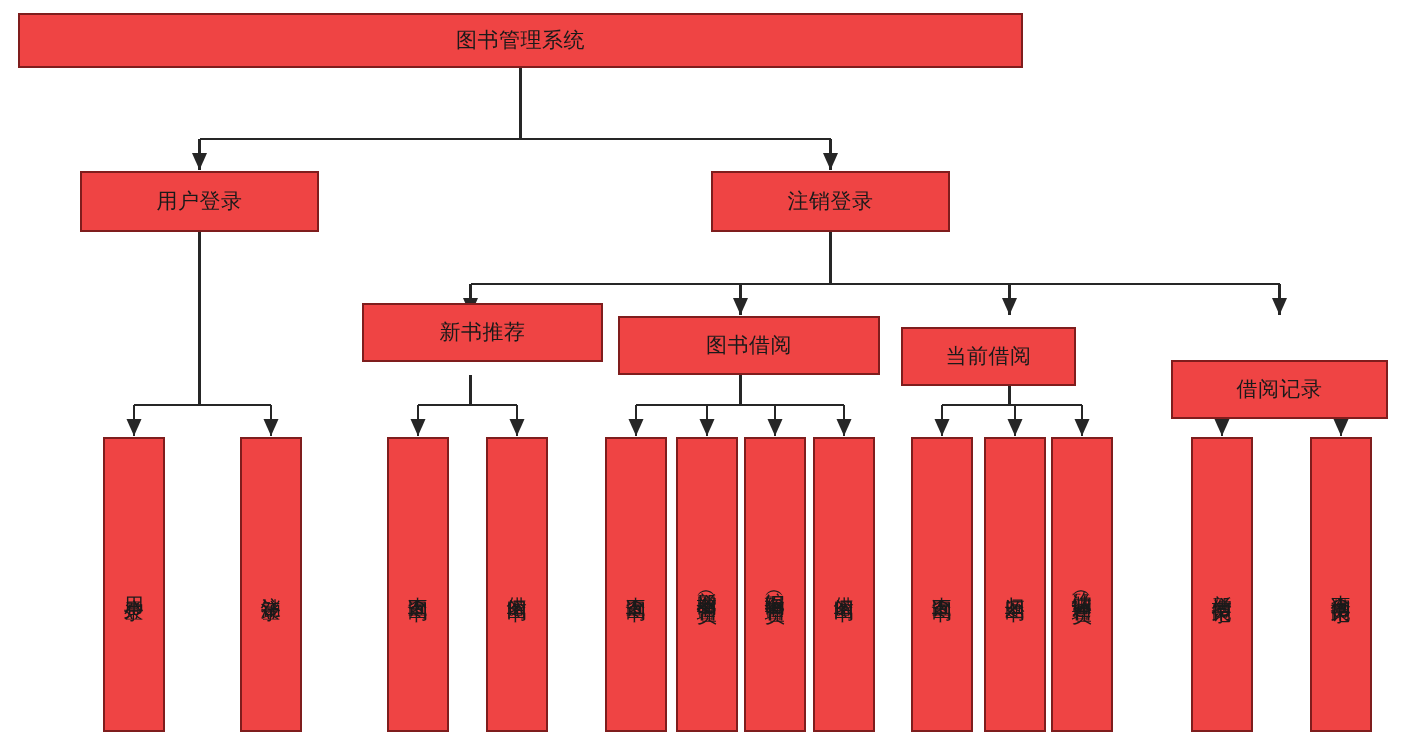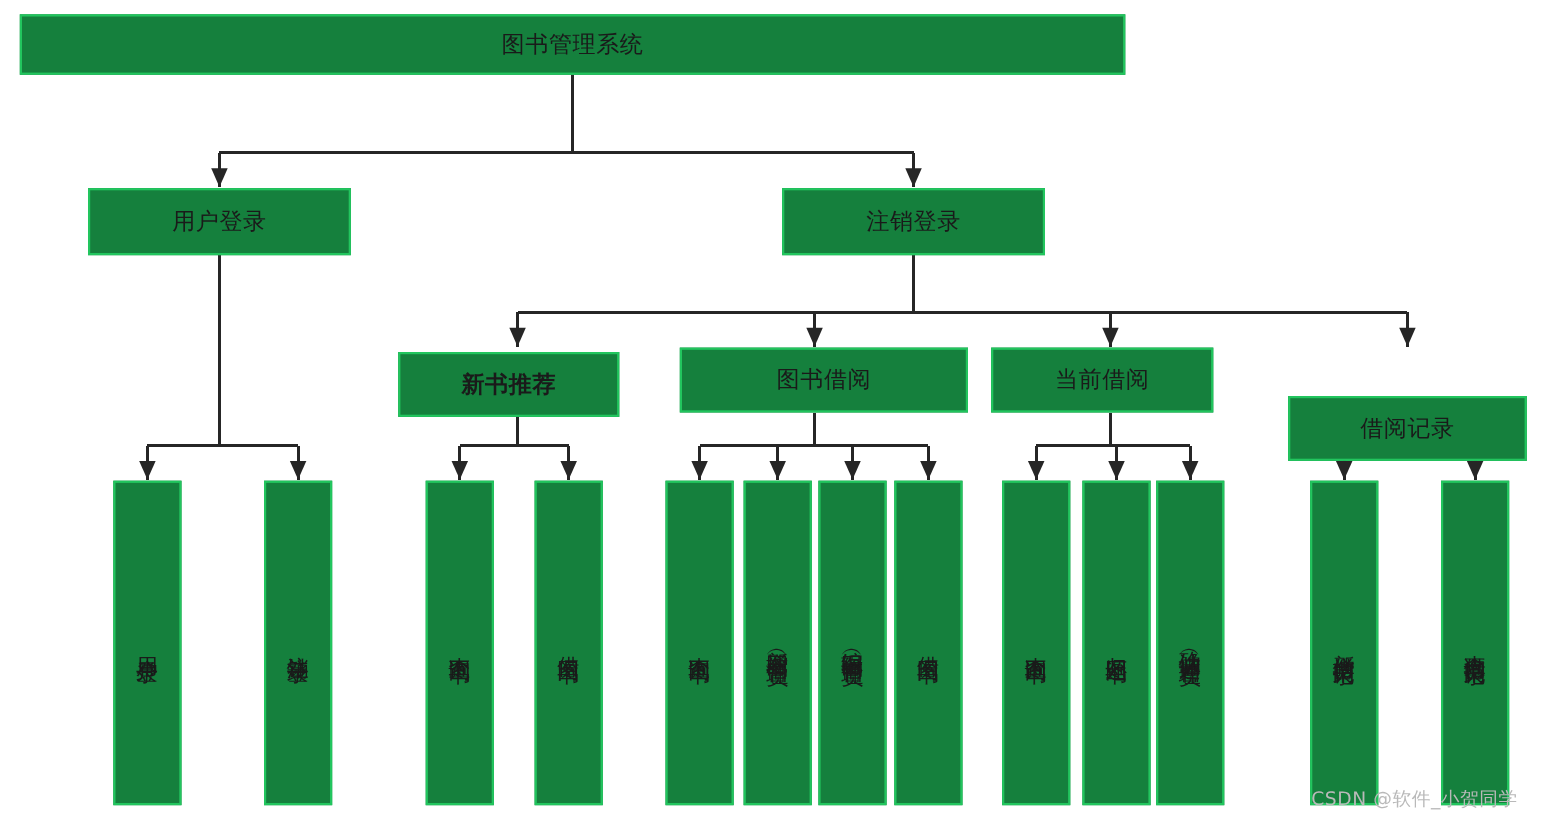--- a/index.html
+++ b/index.html
@@ -21,22 +21,22 @@
     position: absolute;
     left: 0;
     top: 0;
     width: 1405px;
     height: 747px;
     pointer-events: none;
   }
   .node {
     position: absolute;
     box-sizing: border-box;
-    border: 2px solid #22c55e;
-    background: #15803d;
+    border: 2px solid #7f1d1d;
+    background: #ef4444;
     display: flex;
     align-items: center;
     justify-content: center;
     color: #1a1a1a;
   }
   .node .label {
     display: block;
     text-align: center;
     letter-spacing: 0.5px;
   }
@@ -127,27 +127,27 @@
   <div id="nodes-layer">
       <div class="node horiz" style="left: 18px; top: 13px; width: 1005px; height: 55px;">
         <span class="label">图书管理系统</span>
       </div>
       <div class="node horiz" style="left: 80px; top: 171px; width: 239px; height: 61px;">
         <span class="label">用户登录</span>
       </div>
       <div class="node horiz" style="left: 711px; top: 171px; width: 239px; height: 61px;">
         <span class="label">注销登录</span>
       </div>
-      <div class="node horiz" style="left: 362px; top: 320px; width: 201px; height: 59px; font-weight: bold;">
+      <div class="node horiz" style="left: 362px; top: 303px; width: 241px; height: 59px;">
         <span class="label">新书推荐</span>
       </div>
       <div class="node horiz" style="left: 618px; top: 316px; width: 262px; height: 59px;">
         <span class="label">图书借阅</span>
       </div>
-      <div class="node horiz" style="left: 901px; top: 316px; width: 202px; height: 59px; font-family: Liberation Serif, serif;">
+      <div class="node horiz" style="left: 901px; top: 327px; width: 175px; height: 59px; font-family: Liberation Serif, serif;">
         <span class="label">当前借阅</span>
       </div>
       <div class="node horiz" style="left: 1171px; top: 316px; width: 217px; height: 59px; margin-top: 44px;">
         <span class="label">借阅记录</span>
       </div>
       <div class="node vert" style="left: 103px; top: 437px; width: 62px; height: 295px;">
         <span class="label">用户登录</span>
       </div>
       <div class="node vert" style="left: 240px; top: 437px; width: 62px; height: 295px;">
         <span class="label">注销登录</span>
@@ -179,14 +179,13 @@
       <div class="node vert" style="left: 1051px; top: 437px; width: 62px; height: 295px;">
         <span class="label">确认归还（管理员）</span>
       </div>
       <div class="node vert" style="left: 1191px; top: 437px; width: 62px; height: 295px;">
         <span class="label">新增借阅记录</span>
       </div>
       <div class="node vert" style="left: 1310px; top: 437px; width: 62px; height: 295px;">
         <span class="label">查询借阅记录</span>
       </div>
     </div>
-  <div class="watermark" style="left: 1192px; top: 715px;">CSDN @软件_小贺同学</div>
 </div>
 
 </body></html>

